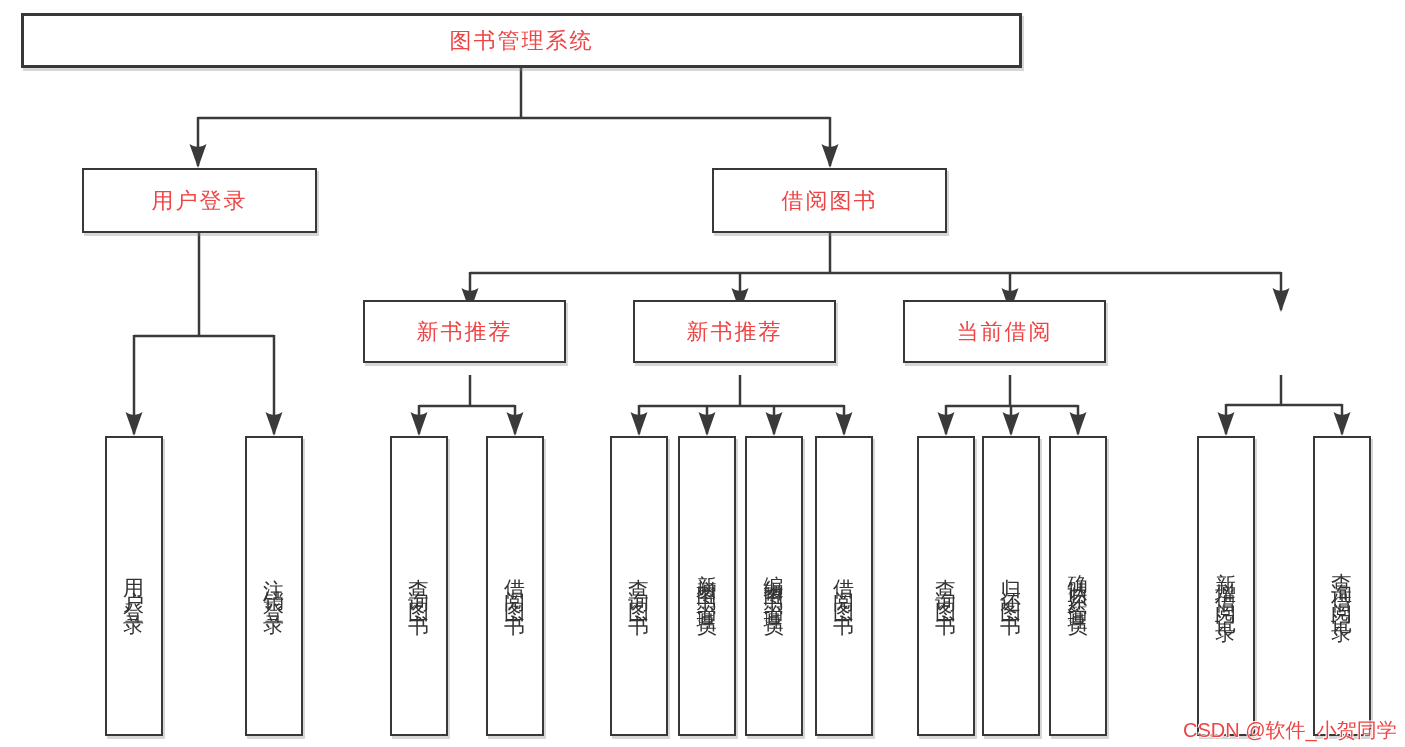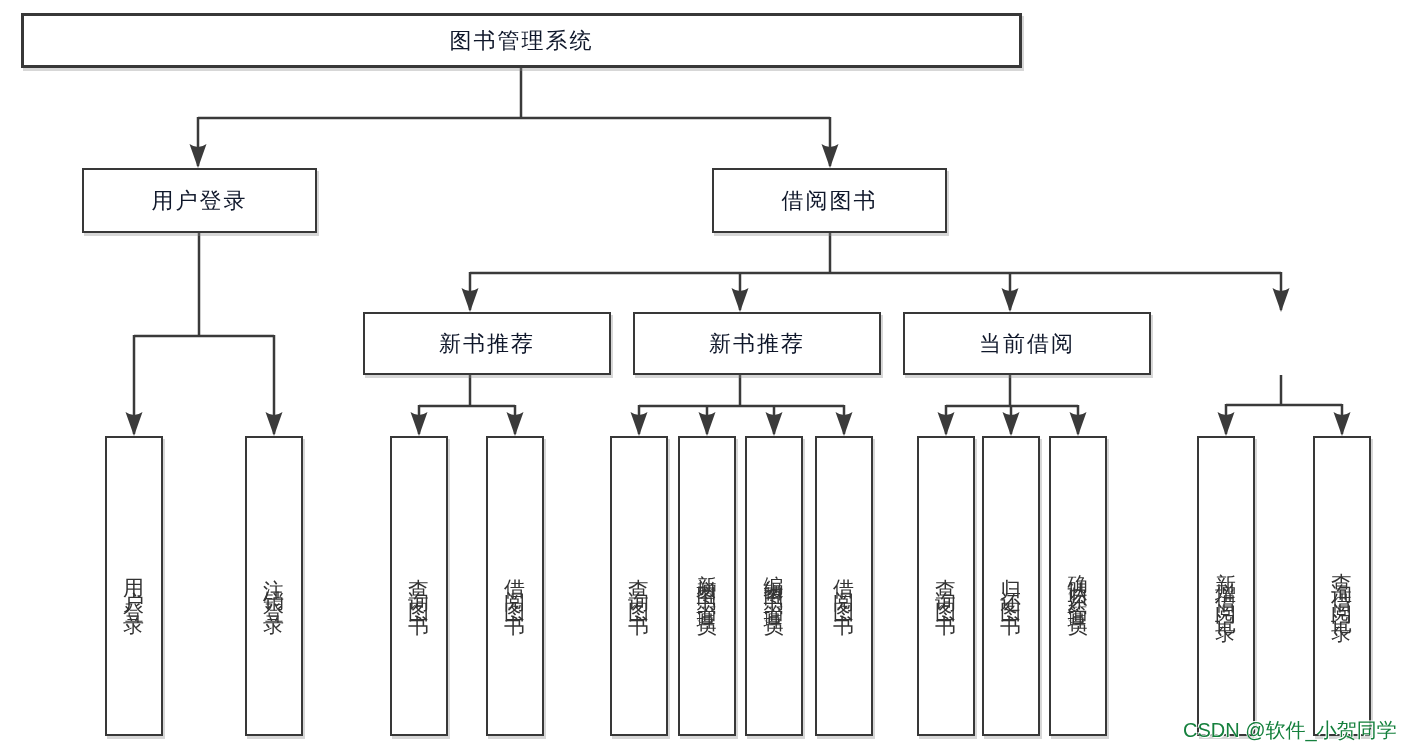--- a/index.html
+++ b/index.html
@@ -33,45 +33,45 @@
     align-items: center;
     justify-content: center;
     z-index: 1;
     box-shadow: 2px 3px 0 rgba(140,140,140,0.35);
   }
   .box.root {
     left: 21px; top: 13px; width: 1001px; height: 55px;
     border-width: 3px;
   }
   .box.lv2 { top: 168px; width: 235px; height: 65px; }
-  .box.lv3 { top: 312px; width: 248px; height: 63px; }
+  .box.lv3 { top: 300px; width: 203px; height: 63px; }
   .box.leaf { top: 436px; width: 58px; height: 300px; }
   .hlabel {
     font-size: 22px;
     letter-spacing: 2px;
-    color: #0f172a;
+    color: #ef4444;
     white-space: nowrap;
   }
   .vlabel {
     writing-mode: vertical-rl;
     text-orientation: mixed;
     font-size: 21px;
     line-height: 1;
     letter-spacing: 12px;
     color: #333333;
   }
   .vlabel.ls-m { letter-spacing: 10px; }
   .vlabel.ls-s { letter-spacing: 6px; font-size: 20px; }
   .watermark {
     position: absolute;
     left: 1183px;
     top: 717px;
     z-index: 5;
     font-size: 20px;
-    color: #15803d;
+    color: #ef4444;
     text-shadow: 1px 1px 0 #ffffff, -1px -1px 0 #ffffff;
     white-space: nowrap;
   }
 </style>
 </head>
 <body>
 
 <div class="canvas">
 
   <svg class="wires" viewBox="0 0 1405 747" aria-hidden="true">

